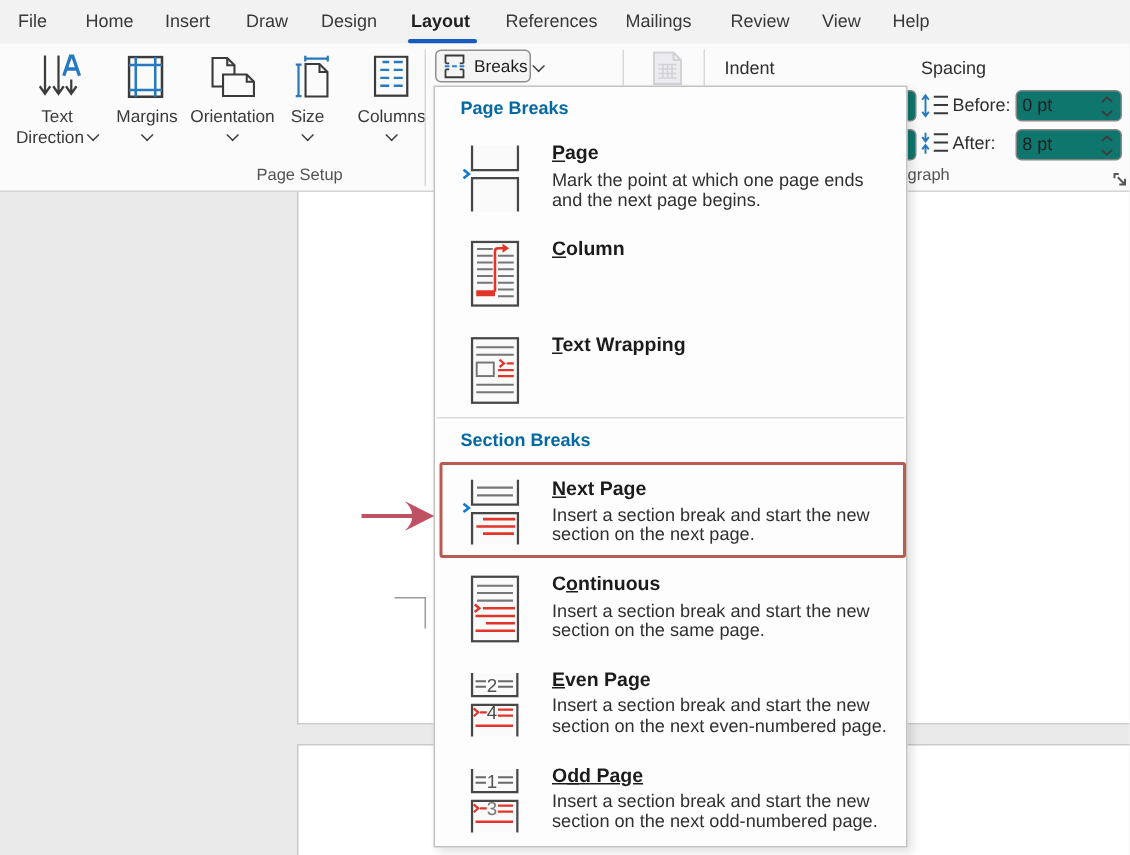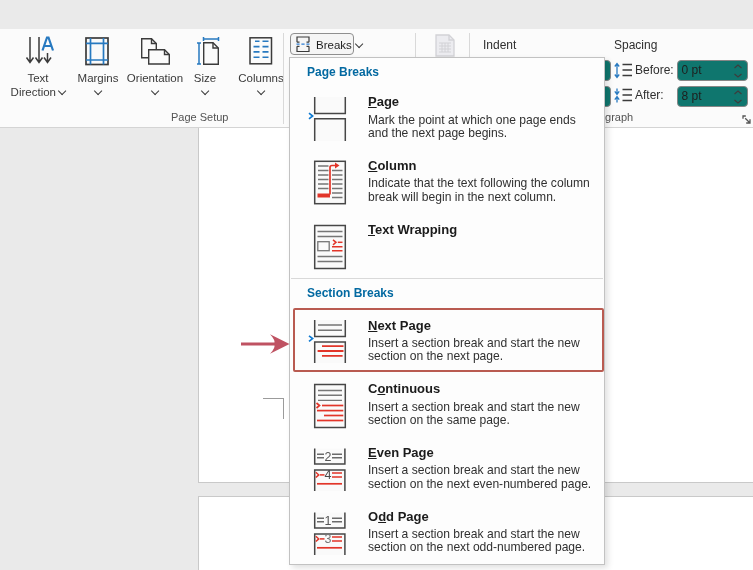--- a/index.html
+++ b/index.html
@@ -29,20 +29,34 @@
   .mhead{position:absolute;left:17px;font-size:12px;font-weight:bold;color:#0369a1;}
   .mtitle{position:absolute;left:78px;font-size:13px;font-weight:bold;color:#1b1b1b;white-space:nowrap;}
   .mdesc{position:absolute;left:78px;font-size:12.1px;color:#303030;line-height:13.8px;white-space:nowrap;}
   .u{text-decoration:underline;}
   #redbox{position:absolute;left:3px;top:249.5px;width:310.5px;height:64px;border:2px solid #b95b51;border-radius:2px;box-sizing:border-box;}
 </style>
 </head>
 <body>
 <div id="app">
 
+  <div id="menubar">
+    <span class="tab" style="left:12px;">File</span>
+    <span class="tab" style="left:57px;">Home</span>
+    <span class="tab" style="left:110px;">Insert</span>
+    <span class="tab" style="left:164px;">Draw</span>
+    <span class="tab" style="left:214px;">Design</span>
+    <span class="tab tabsel" style="left:274px;">Layout</span>
+    <span class="tab" style="left:337px;">References</span>
+    <span class="tab" style="left:417px;">Mailings</span>
+    <span class="tab" style="left:487px;">Review</span>
+    <span class="tab" style="left:548px;">View</span>
+    <span class="tab" style="left:595px;">Help</span>
+    <div id="tabline" style="left:272px;top:26px;width:46px;"></div>
+  </div>
 
   <div id="ribbon">
 
     <svg class="abs" style="left:25px;top:7px;" width="36" height="31" viewBox="0 0 36 31">
       <g stroke="#3b3b3b" stroke-width="1.5" fill="none">
         <path d="M5 1 V26 M1.5 21.5 L5 26.5 L8.5 21.5"></path>
         <path d="M14 1 V26 M10.5 21.5 L14 26.5 L17.5 21.5"></path>
         <path d="M22.5 17 V26 M19 21.5 L22.5 26.5 L26 21.5"></path>
       </g>
       <g stroke="#2779c0" stroke-width="2.2" fill="none">
@@ -196,21 +210,20 @@
         <path d="M14 7 H24.5 M14 11.5 H24.5 M14 16 H24.5 M14 20.5 H24.5 M14 25 H24.5 M14 29.5 H24.5"></path>
         <path d="M28 11.5 H38.5 M28 16 H38.5 M28 20.5 H38.5 M28 25 H38.5 M28 29.5 H38.5 M28 34 H38.5 M28 38.5 H38.5"></path>
       </g>
       <g stroke="#e23529" stroke-width="1.7" fill="none">
         <path d="M26 35.5 V8.5 Q26 6.5 28 6.5 L31.5 6.5"></path>
       </g>
       <path d="M31 3.5 L35.5 6.5 L31 9.5 Z" fill="#e23529"></path>
       <rect x="13.5" y="34.5" width="12.5" height="4" fill="#e23529"></rect>
     </svg>
     <div class="mtitle" style="top:100px;"><span class="u">C</span>olumn</div>
-    <div class="mdesc" style="top:119px;">Indicate that the text following the column<br>break will begin in the next column.</div>
 
     <svg class="abs" style="left:14px;top:165px;" width="44" height="48" viewBox="0 0 44 48">
       <rect x="10.7" y="2.5" width="30.6" height="43" fill="#fafafa" stroke="#474747" stroke-width="1.5"></rect>
       <g stroke="#767676" stroke-width="1.3" fill="none">
         <path d="M13.5 8.5 H38.5 M13.5 13.5 H38.5"></path>
         <path d="M13.5 33.5 H38.5 M13.5 38.5 H38.5"></path>
         <rect x="13.8" y="18.7" width="11.4" height="9"></rect>
       </g>
       <g stroke="#e23529" stroke-width="1.5" fill="none">
         <path d="M29 16.8 L32 19.3 L29 21.8"></path>
@@ -292,21 +305,21 @@
       </g>
       <text x="24" y="14" text-anchor="middle" font-size="12.5" fill="#555" font-family="Liberation Sans,sans-serif">1</text>
       <g stroke="#e23529" stroke-width="1.5" fill="none">
         <path d="M11.8 25.3 L14.8 27.9 L11.8 30.5"></path>
         <path d="M16 27.9 H20.5"></path>
         <path d="M28 26 H38 M28 30 H38"></path>
         <path d="M13 36.8 H38" stroke-width="1.7"></path>
       </g>
       <text x="24" y="32.4" text-anchor="middle" font-size="12.5" fill="#777" font-family="Liberation Sans,sans-serif">3</text>
     </svg>
-    <div class="mtitle" style="top:450.5px;">O<span class="u">d</span>d Page</div>
+    <div class="mtitle" style="top:450.5px;text-decoration:underline;">O<span class="u">d</span>d Page</div>
     <div class="mdesc" style="top:469.5px;">Insert a section break and start the new<br>section on the next odd-numbered page.</div>
   </div>
 
   <svg class="abs" style="left:238px;top:330px;" width="54" height="28" viewBox="0 0 54 28">
     <path d="M3 12.6 L37 12.6 L37 15.4 L3 15.4 Z" fill="#bf5262"></path>
     <path d="M51.5 14 L32 4.2 Q38 10.5 36.2 14 Q38 17.5 32 23.8 Z" fill="#bf5262"></path>
   </svg>
 
 </div>
 

